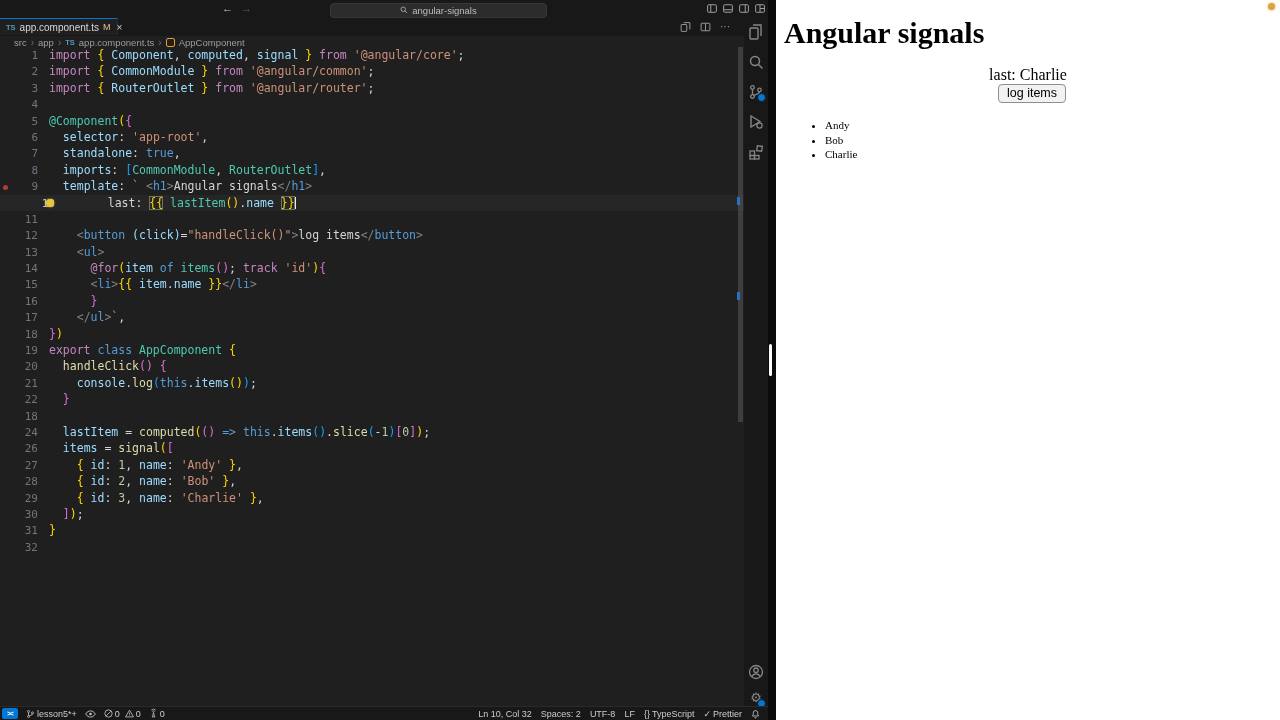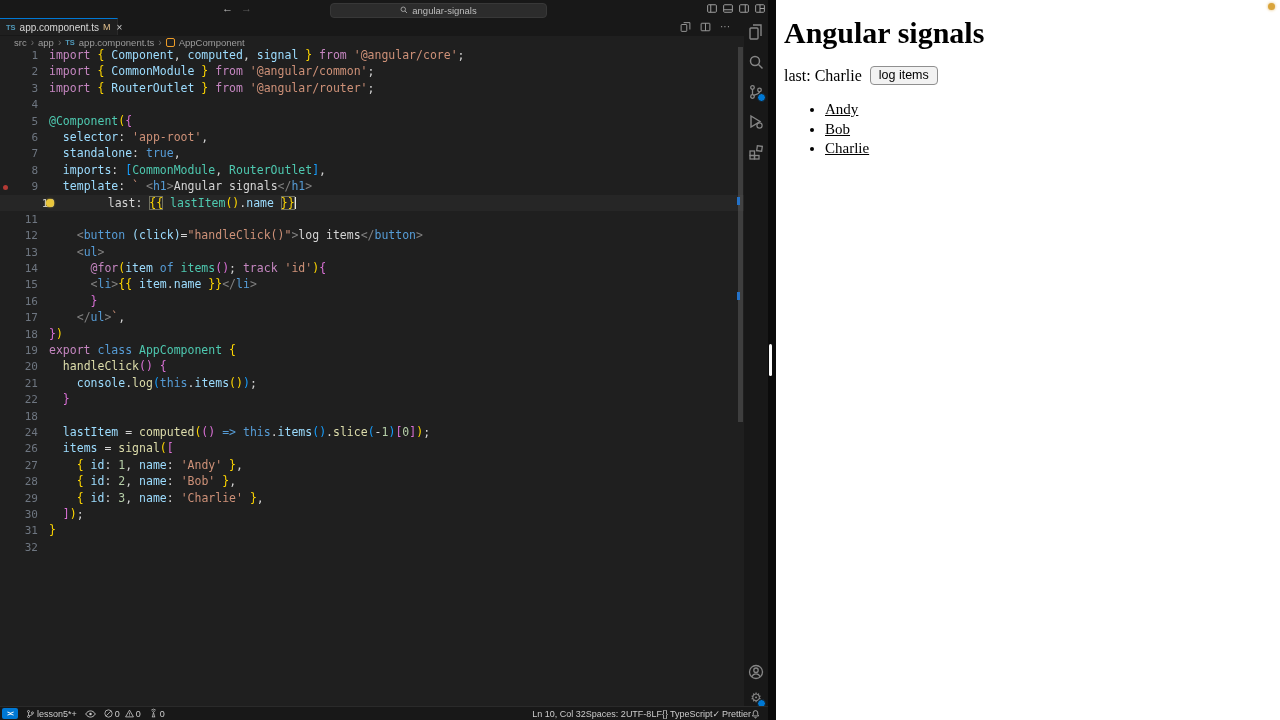--- a/index.html
+++ b/index.html
@@ -51,31 +51,31 @@
   .ab-icon{position:absolute;left:4px;width:16px;height:16px;color:#868686;}
   .badge-dot{position:absolute;right:-2px;bottom:-2px;width:7px;height:7px;border-radius:50%;background:#0078d4;border:1px solid #181818;}
   .gear-glyph{font-size:13px;line-height:16px;text-align:center;width:16px;display:block;}
   
   .statusbar{position:absolute;left:0;top:706px;width:768px;height:14px;background:#181818;border-top:1px solid #2a2a2a;
     display:flex;align-items:center;color:#cccccc;font-size:9px;box-sizing:border-box;}
   .sb-left{display:flex;align-items:center;gap:8px;margin-left:2px;justify-content:flex-end;}
   .remote{width:16px;height:11px;background:#0078d4;border-radius:2px;color:#fff;font-size:6.5px;font-weight:bold;
     display:flex;align-items:center;justify-content:center;letter-spacing:-1px;}
   .sb-item{display:flex;align-items:center;gap:2px;}
-  .sb-right{display:flex;align-items:center;margin-left:auto;margin-right:8px;}
+  .sb-right{display:flex;align-items:center;gap:9px;margin-left:auto;margin-right:8px;}
   
   .preview-gap{position:absolute;left:768px;top:0;width:8px;height:720px;background:#0b0b0b;}
   .gap-scroll{position:absolute;left:769px;top:344px;width:3px;height:32px;background:#fdfdfd;border-radius:2px;}
   .preview{position:absolute;left:776px;top:0;width:504px;height:720px;background:#ffffff;color:#000;
     font-family:"Liberation Serif",serif;}
   .preview h1{margin:16px 8px 14px 8px;font-size:30px;font-weight:bold;font-family:"Liberation Serif",serif;}
-  .last-row{margin:16px 8px;font-size:16px;display:flex;align-items:center;}
+  .last-row{margin:16px 8px;font-size:16px;display:flex;align-items:center;flex-direction:column;}
   .log-btn{margin-left:8px;font-family:"Liberation Sans",sans-serif;font-size:12.5px;color:#000;
     background:#f2f2f2;border:1px solid #8f8f8f;border-radius:4px;padding:1px 8px 2px;}
-  .preview ul{margin:14px 0 0 0;padding-left:49px;font-size:15px;text-decoration:underline;}
+  .preview ul{margin:14px 0 0 0;padding-left:49px;font-size:11px;}
   .preview li{margin-bottom:2.5px;}
   .rec-dot{position:absolute;left:1268px;top:3px;width:7px;height:7px;border-radius:50%;background:#d9a43b;
     box-shadow:0 0 3px rgba(217,164,59,.8);}
   svg{overflow:visible;}
 </style>
 </head>
 <body>
 
 <div class="vscode">
 

